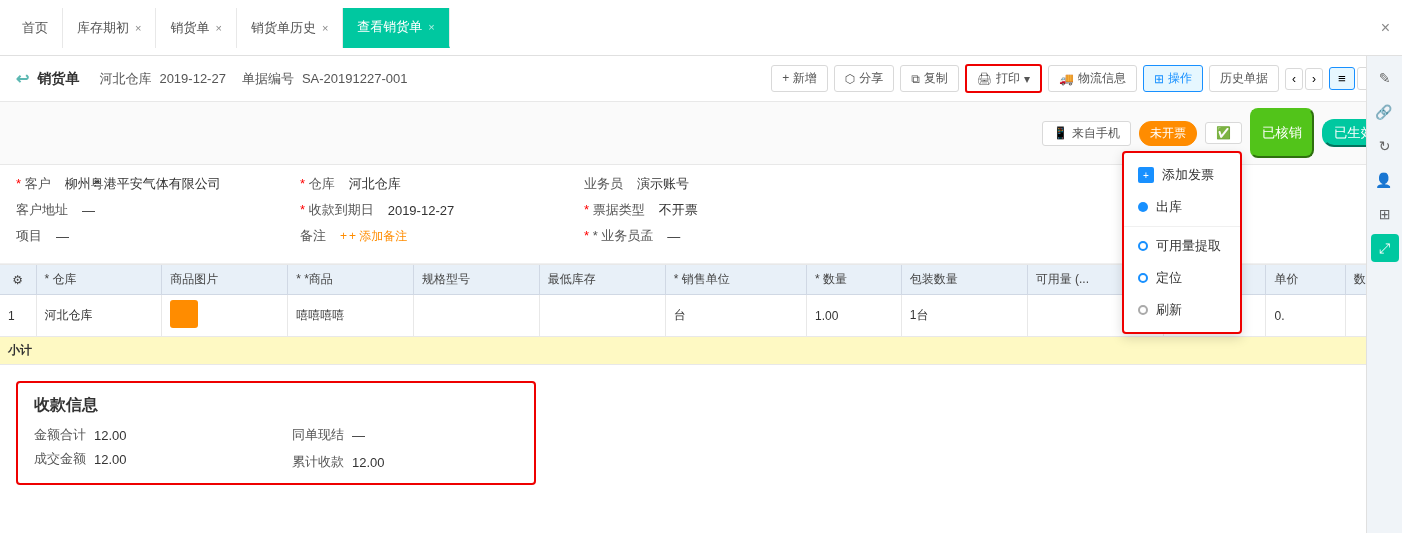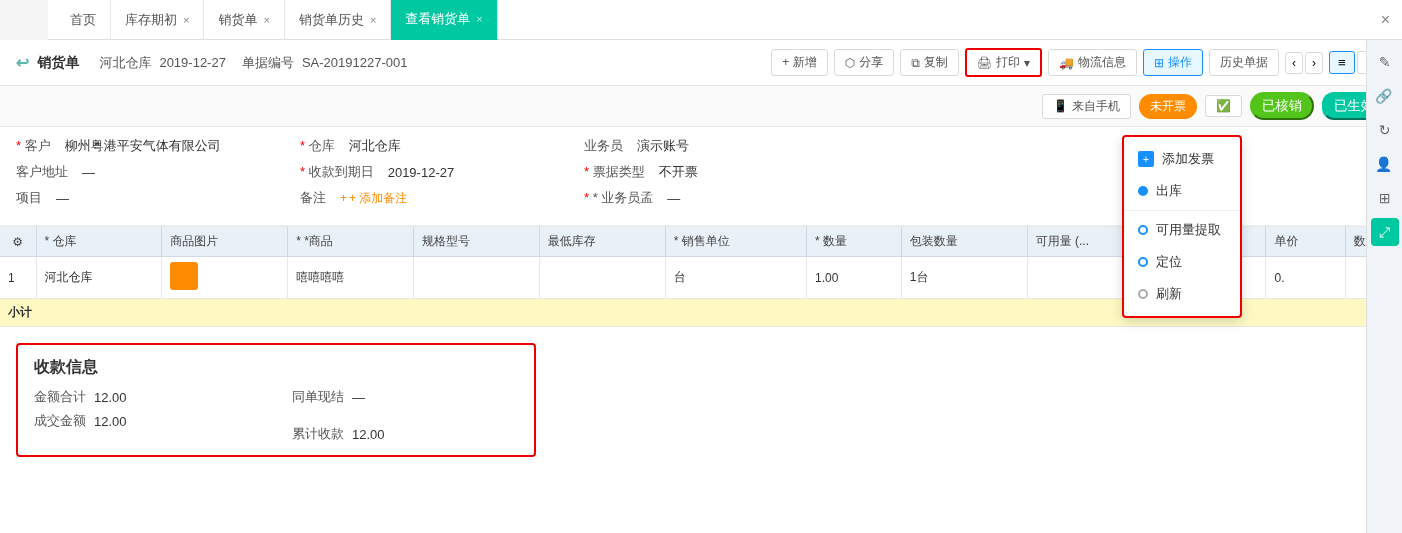--- a/index.html
+++ b/index.html
@@ -1,23 +1,22 @@
 <!DOCTYPE html>
 <html><head>
   <meta charset="utf-8">
   <style>
     * { box-sizing: border-box; margin: 0; padding: 0; }
     body { font-family: 'Microsoft YaHei', Arial, sans-serif; font-size: 13px; background: #f5f5f5; color: #333; overflow: hidden; }
 
     
     .tab-bar {
       display: flex; align-items: center; background: #fff;
-      border-bottom: 1px solid #e0e0e0; height: 40px; padding: 0 8px;
+      border-bottom: 1px solid #e0e0e0; height: 56px; padding: 0 8px;
       position: relative;
-      margin-left: 48px;
     }
     .tab-item {
       display: flex; align-items: center; padding: 0 14px; height: 40px;
       cursor: pointer; font-size: 13px; color: #555; border-right: 1px solid #e8e8e8;
       white-space: nowrap;
     }
     .tab-item.active {
       background: #00c8a0; color: #fff; border-bottom: 2px solid #00c8a0;
     }
     .tab-item .tab-close {
@@ -53,21 +52,21 @@
     
     .op-bar {
       display: flex; align-items: center; padding: 6px 16px;
       border-bottom: 1px solid #e8e8e8; background: #fafafa; gap: 8px;
     }
     .btn-op {
       display: flex; align-items: center; gap: 4px; padding: 3px 10px;
       border: 1px solid #d9d9d9; border-radius: 3px; background: #fff;
       cursor: pointer; font-size: 12px; color: #555;
     }
-    .btn-status-green { background: #52c41a; color: #fff; border-color: #52c41a; border-radius: 14px; padding: 3px 10px; }
+    .btn-status-green { background: #52c41a; color: #fff; border-color: #52c41a; border-radius: 8px; padding: 14px 10px; }
     .btn-status-teal { background: #00c8a0; color: #fff; border-color: #00c8a0; border-radius: 12px; padding: 3px 10px; }
     .spacer { flex: 1; }
     .nav-arrows { display: flex; gap: 2px; }
     .nav-arrow { padding: 3px 6px; border: 1px solid #d9d9d9; background: #fff; cursor: pointer; font-size: 12px; border-radius: 3px; }
     .view-btns { display: flex; gap: 2px; }
     .view-btn { padding: 3px 8px; border: 1px solid #d9d9d9; background: #fff; cursor: pointer; border-radius: 3px; }
     .view-btn.active { background: #e6f7ff; border-color: #1890ff; }
 
     
     .form-section {
@@ -332,21 +331,21 @@
           <div class="info-row" style="margin-top:6px;">
             <span class="info-label">成交金额</span>
             <span class="info-value">12.00</span>
           </div>
         </div>
         <div>
           <div class="info-row">
             <span class="info-label">同单现结</span>
             <span class="info-value">—</span>
           </div>
-          <div class="info-row" style="margin-top:19px;">
+          <div class="info-row" style="margin-top:9px;">
             <span class="info-label">累计收款</span>
             <span class="info-value">12.00</span>
           </div>
         </div>
       </div>
     </div>
   </div>
 
   <div class="dropdown-menu">
     <div class="menu-item">

